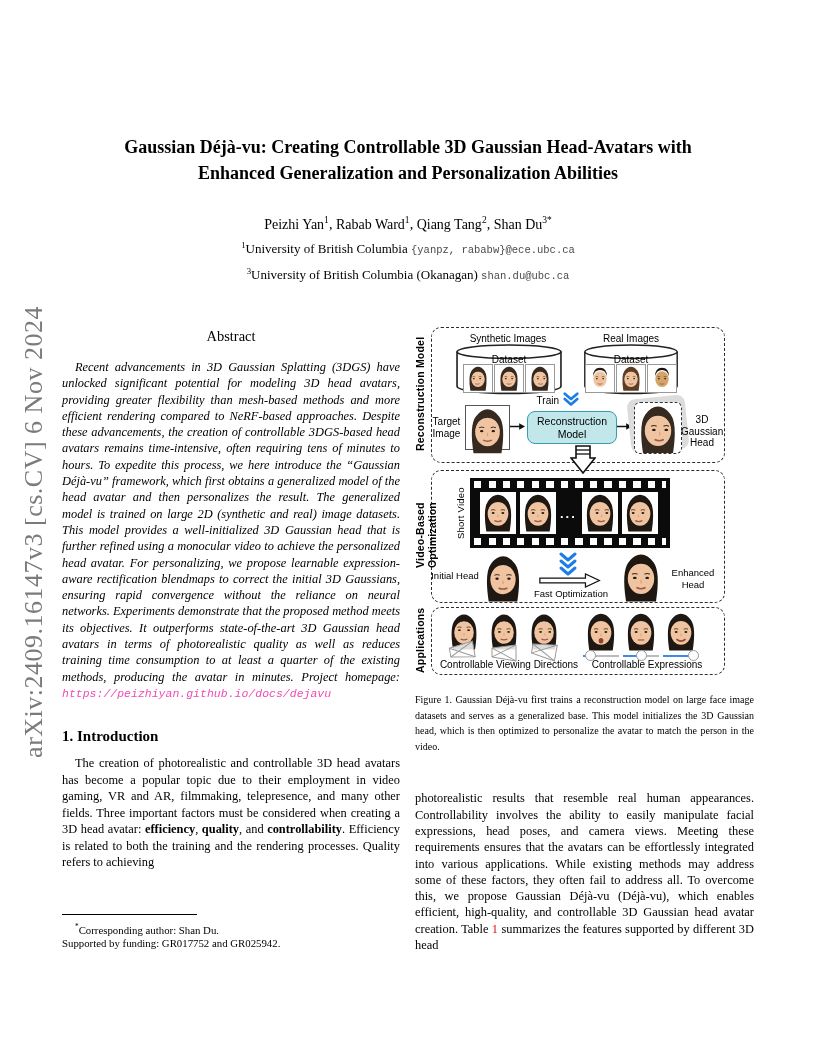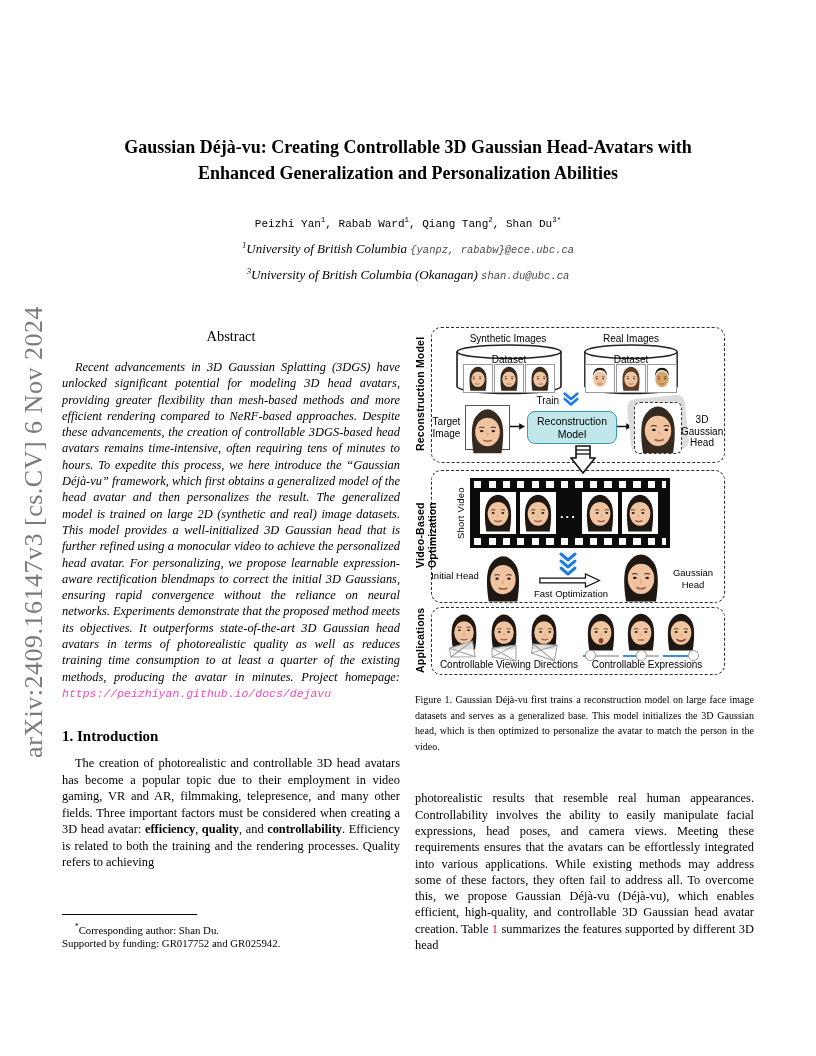--- a/index.html
+++ b/index.html
@@ -5,22 +5,22 @@
   html,body{margin:0;padding:0;background:#fff;}
   .page{position:relative;width:816px;height:1056px;background:#fff;overflow:hidden;
         font-family:"Liberation Serif",serif;color:#000;}
   
   .stamp{position:absolute;left:34px;top:532px;transform:translate(-50%,-50%) rotate(-90deg);
          white-space:nowrap;font-size:26px;color:#7b7b7b;letter-spacing:0.5px;}
   
   .title-block{position:absolute;top:134px;left:48px;width:720px;text-align:center;}
   .title-line{display:block;font-size:18px;font-weight:bold;line-height:26px;}
   .authors-block{position:absolute;top:210px;left:48px;width:720px;text-align:center;}
-  .author-line{font-size:11px;line-height:21px;font-family:Liberation Mono, monospace;}
-  .aff-line{font-size:13px;line-height:21px;font-style:italic;}
+  .author-line{font-size:14px;line-height:21px;}
+  .aff-line{font-size:13px;line-height:21px;}
   .seg-sup{vertical-align:super;font-size:68%;}
   .seg-mono{font-family:"Liberation Mono",monospace;font-size:10.5px;color:#4a4a4a;}
   .seg-bold{font-weight:bold;}
   .seg-ref{color:#e01313;}
   .seg-link{color:#f04ab4;font-family:"Liberation Mono",monospace;font-style:italic;font-size:11.5px;}
   
   .col-left{position:absolute;left:62px;top:322px;width:338px;}
   .col-right{position:absolute;left:415px;top:325px;width:339px;}
   .abstract-heading{text-align:center;font-size:14.5px;font-weight:normal;margin:6px 0 14px 0;}
   .abstract-body{font-style:italic;font-size:12.4px;line-height:16.3px;text-align:justify;
@@ -376,21 +376,21 @@
     <path d="M8 22 Q7 6 20 6 Q33 6 32 22 Q29 11 20 11 Q11 11 8 22 Z" fill="#1f1812"></path>
     <path d="M12.2 20.2 Q14.6 19 17 20.2" stroke="#3a2a1c" stroke-width="0.9" fill="none"></path>
     <path d="M23 20.2 Q25.4 19 27.799999999999997 20.2" stroke="#3a2a1c" stroke-width="0.9" fill="none"></path>
     <ellipse cx="14.6" cy="23.4" rx="1.6" ry="1.05" fill="#241a12"></ellipse>
     <ellipse cx="25.4" cy="23.4" rx="1.6" ry="1.05" fill="#241a12"></ellipse>
     <path d="M20 25 L20 28.2" stroke="#d8a37e" stroke-width="1.1"></path>
     <path d="M16 31.8 Q20 33.8 24 31.8" stroke="#9c5a48" stroke-width="1.4" fill="none"></path>
   </svg>
           </div>
       </div>
-      <div class="flabel" style="left:251px;top:242px;width:54px;font-size:9.5px;">Gaussian Head</div>
+      <div class="flabel" style="left:251px;top:242px;width:54px;font-size:9.5px;">Enhanced Head</div>
 
       <div class="panel" style="left:16px;top:282px;width:292px;height:66px;"></div>
       <div class="vlabel" style="left:-1px;top:282px;height:66px;">Applications</div>
 
       <div class="app-item" style="left:32px;top:287px;width:34px;height:37px;">
           <div class="face">
             <svg viewBox="0 0 40 46" xmlns="http://www.w3.org/2000/svg">
     <path d="M7 44 Q3 18 9 10 Q14 3 20 3 Q26 3 31 10 Q37 18 33 44 Z" fill="#1f1812"></path>
     <ellipse cx="20" cy="24" rx="11.5" ry="13.5" fill="#f0c4a0"></ellipse>
     <path d="M8 22 Q7 6 20 6 Q33 6 32 22 Q29 11 20 11 Q11 11 8 22 Z" fill="#1f1812"></path>

